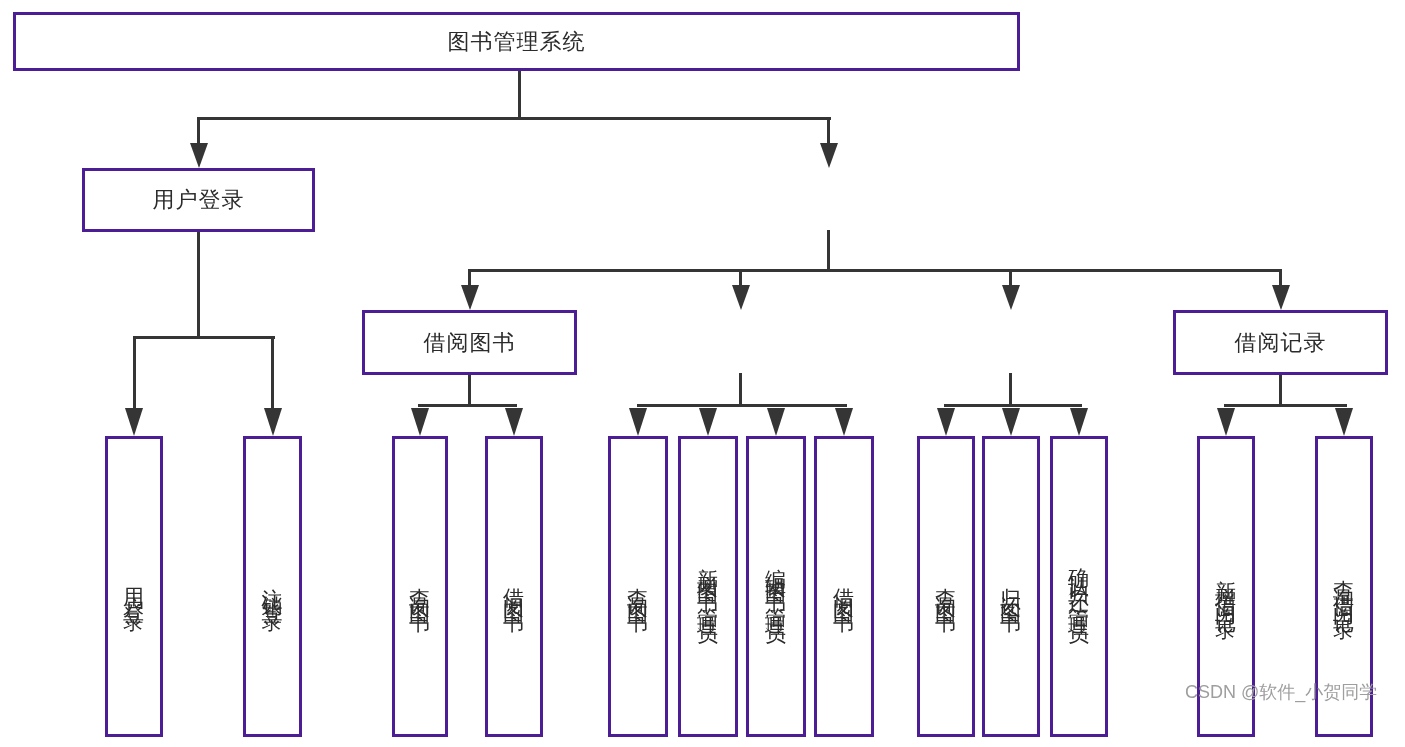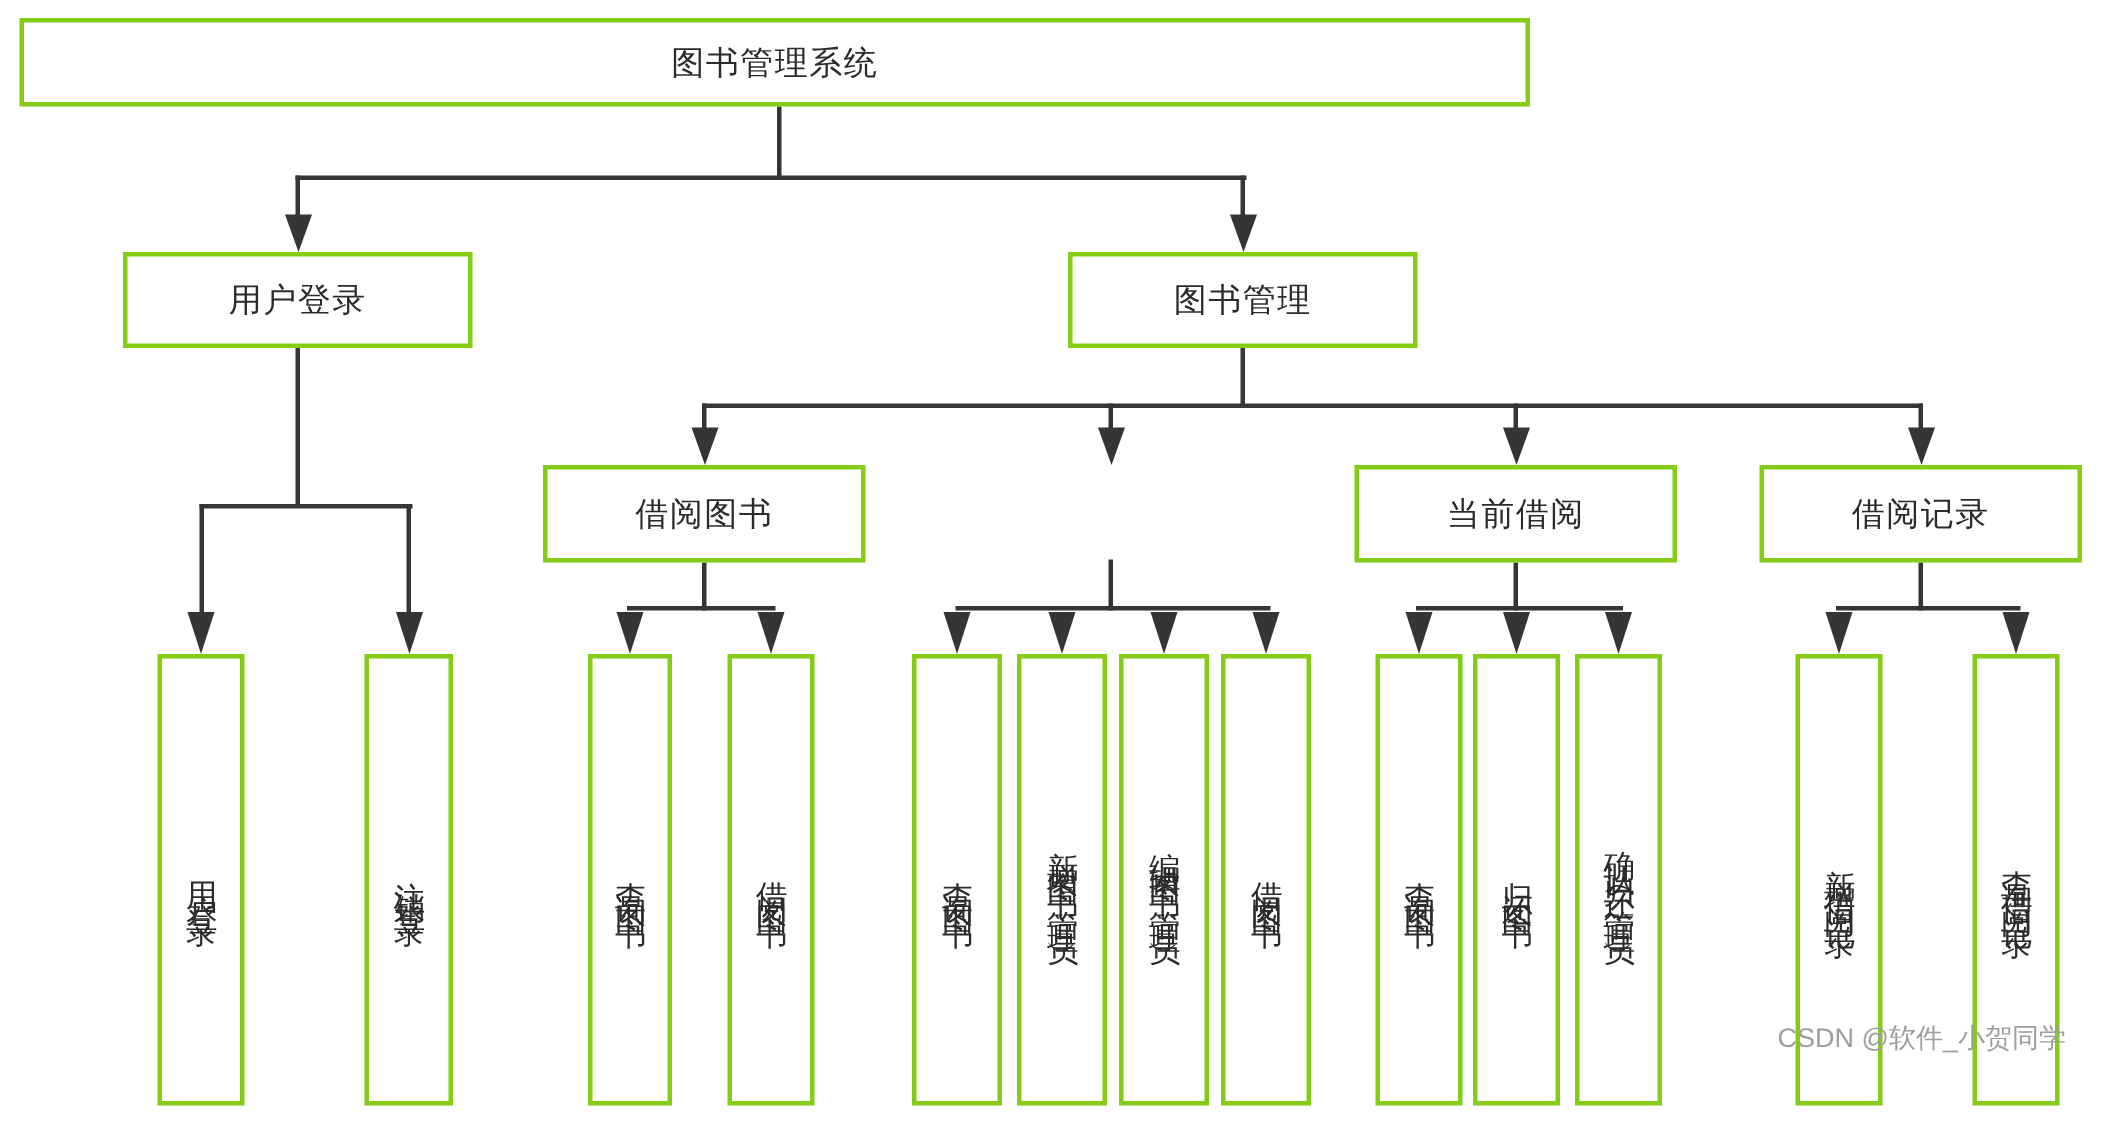--- a/index.html
+++ b/index.html
@@ -7,21 +7,21 @@
     position:relative;
     width:1405px;height:747px;
     background:#ffffff;
     font-family:"Liberation Sans","DejaVu Sans",sans-serif;
     overflow:hidden;
   }
   .box{
     position:absolute;
     box-sizing:border-box;
     background:#ffffff;
-    border:3px solid #84cc16;
+    border:3px solid #4c1d95;
     display:flex;
     align-items:center;
     justify-content:center;
     color:#2b2b2b;
     font-size:22px;
     letter-spacing:1px;
     z-index:2;
   }
   .leaf .vtext{
     writing-mode:vertical-rl;
@@ -107,29 +107,23 @@
   <i class="ar ar28" style="left:1217px;top:408px"></i>
   <i class="ar ar28" style="left:1335px;top:408px"></i>
 
   <div class="box" style="left:13px;top:12px;width:1007px;height:59px">
     <span>图书管理系统</span>
   </div>
 
   <div class="box" style="left:82px;top:168px;width:233px;height:64px">
     <span>用户登录</span>
   </div>
-  <div class="box" style="left:712px;top:168px;width:233px;height:64px">
-    <span>图书管理</span>
-  </div>
 
   <div class="box" style="left:362px;top:310px;width:215px;height:65px">
     <span>借阅图书</span>
-  </div>
-  <div class="box" style="left:903px;top:310px;width:215px;height:65px">
-    <span>当前借阅</span>
   </div>
   <div class="box" style="left:1173px;top:310px;width:215px;height:65px">
     <span>借阅记录</span>
   </div>
 
   <div class="box leaf" style="left:105px;top:436px;width:58px;height:301px">
     <span class="vtext">用户登录</span>
   </div>
   <div class="box leaf" style="left:243px;top:436px;width:59px;height:301px">
     <span class="vtext">注销登录</span>

